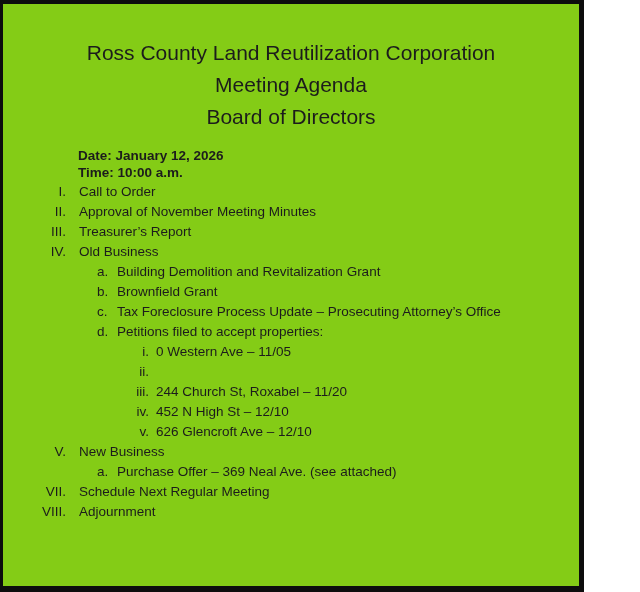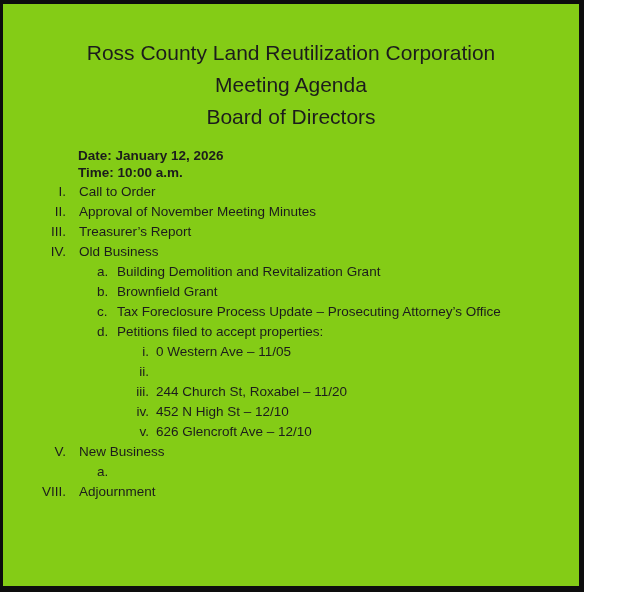--- a/index.html
+++ b/index.html
@@ -83,17 +83,18 @@
     <div class="row lvl2"><span class="marker">a.</span><span class="text">Building Demolition and Revitalization Grant</span></div>
     <div class="row lvl2"><span class="marker">b.</span><span class="text">Brownfield Grant</span></div>
     <div class="row lvl2"><span class="marker">c.</span><span class="text">Tax Foreclosure Process Update – Prosecuting Attorney’s Office</span></div>
     <div class="row lvl2"><span class="marker">d.</span><span class="text">Petitions filed to accept properties:</span></div>
     <div class="row lvl3"><span class="marker">i.</span><span class="text">0 Western Ave – 11/05</span></div>
     <div class="row lvl3"><span class="marker">ii.</span></div>
     <div class="row lvl3"><span class="marker">iii.</span><span class="text">244 Church St, Roxabel – 11/20</span></div>
     <div class="row lvl3"><span class="marker">iv.</span><span class="text">452 N High St – 12/10</span></div>
     <div class="row lvl3"><span class="marker">v.</span><span class="text">626 Glencroft Ave – 12/10</span></div>
     <div class="row lvl1"><span class="marker">V.</span><span class="text">New Business</span></div>
-    <div class="row lvl2"><span class="marker">a.</span></div>
+    <div class="row lvl2"><span class="marker">a.</span><span class="text">Purchase Offer – 369 Neal Ave. (see attached)</span></div>
+    <div class="row lvl1"><span class="marker">VII.</span><span class="text">Schedule Next Regular Meeting</span></div>
     <div class="row lvl1"><span class="marker">VIII.</span><span class="text">Adjournment</span></div>
   </div>
 
 </div>
 
 </body></html>

